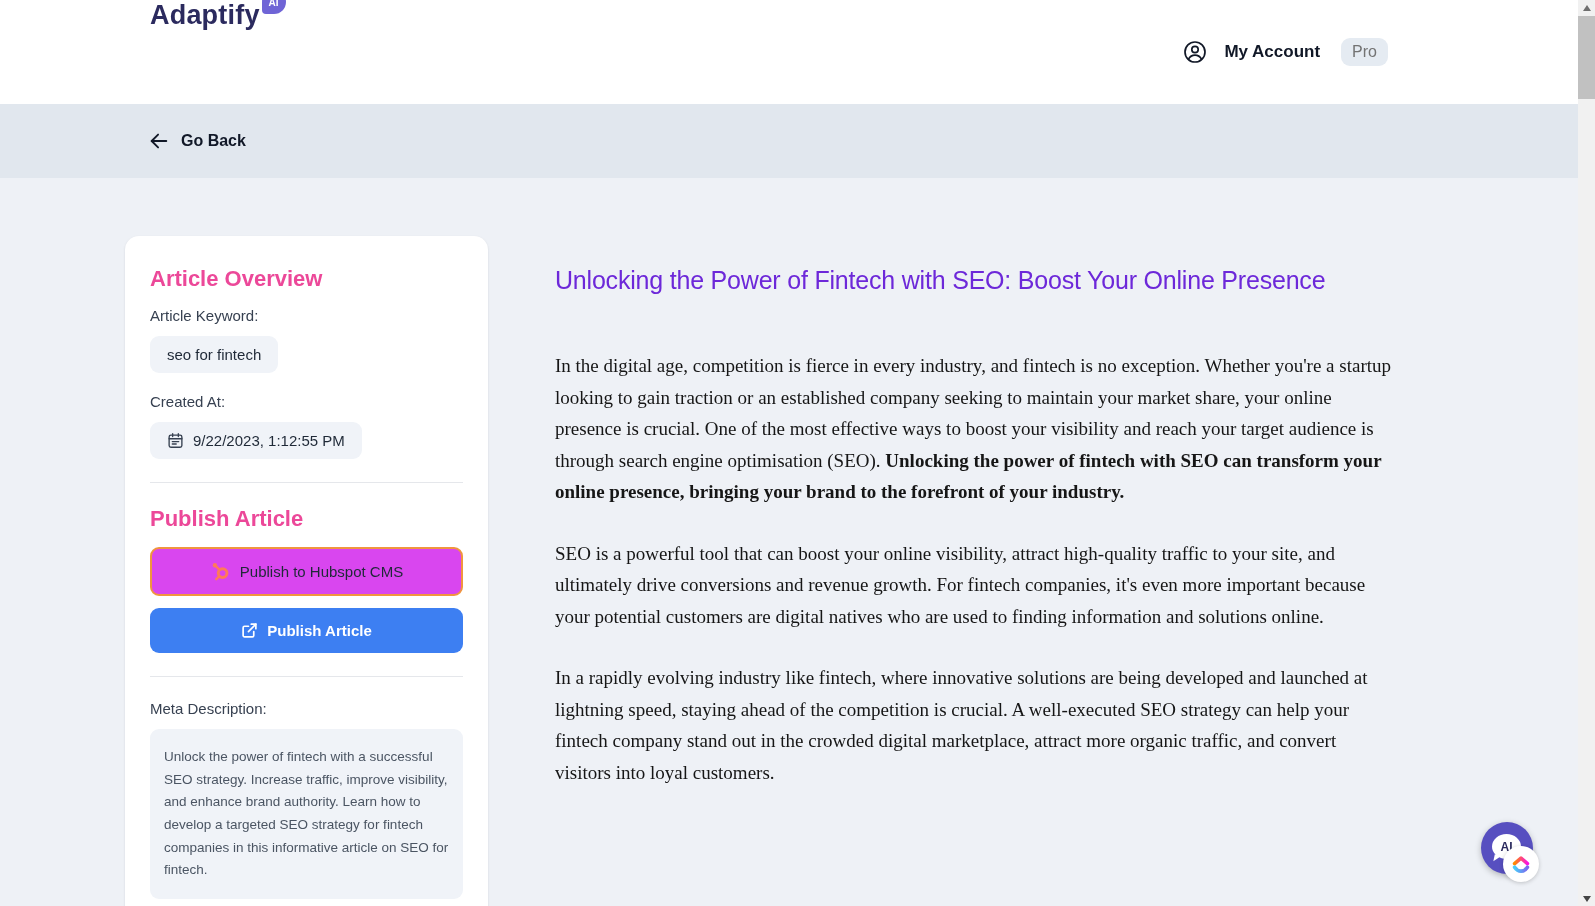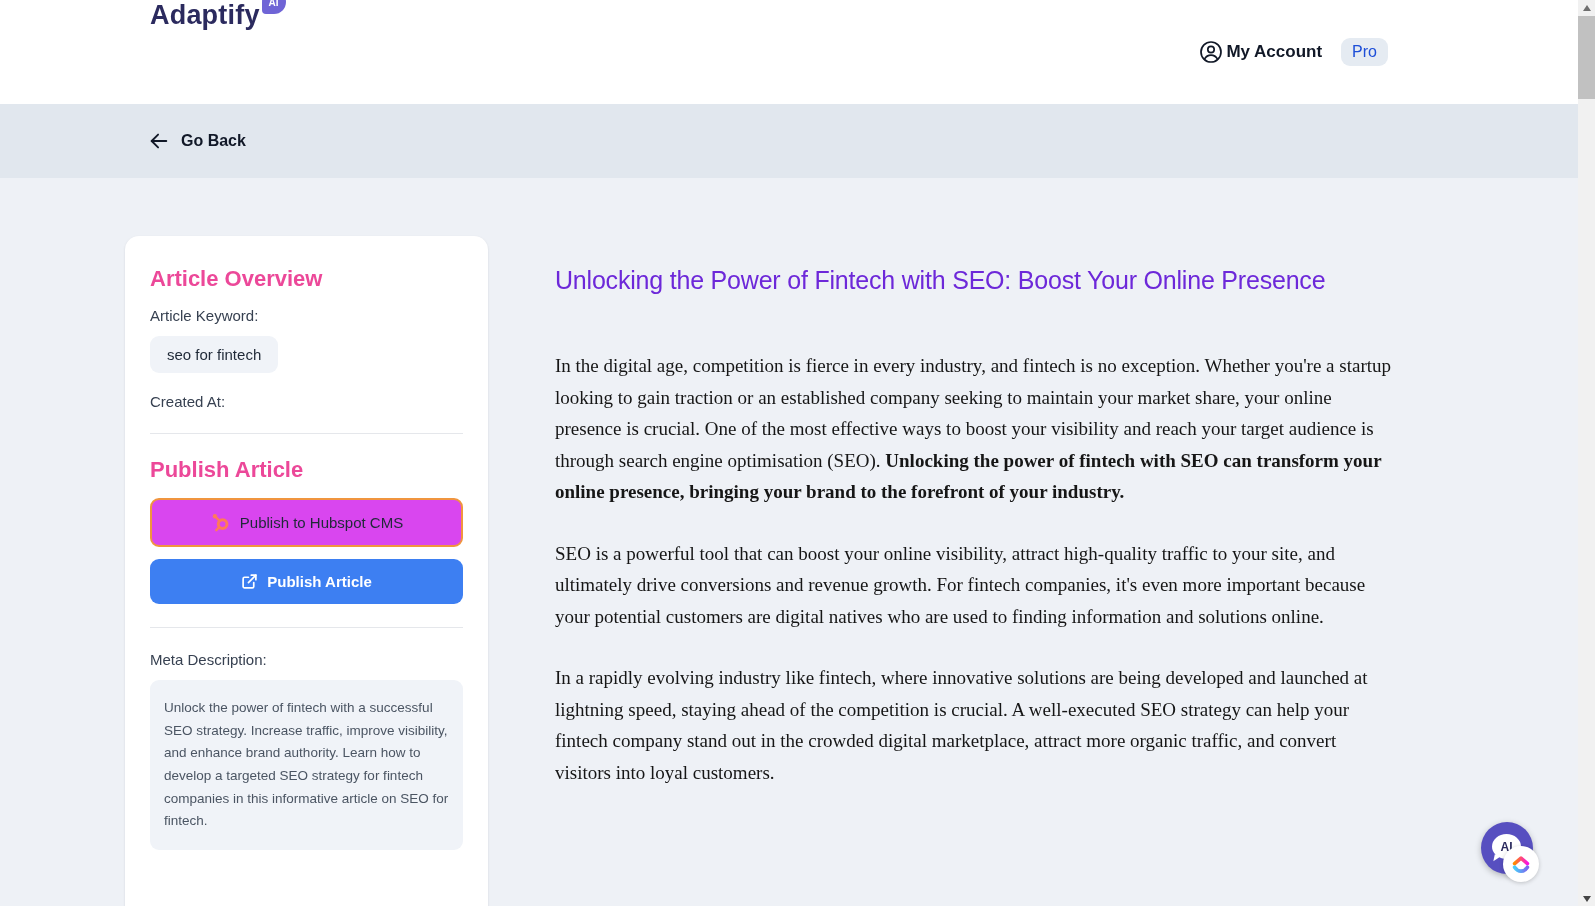--- a/index.html
+++ b/index.html
@@ -29,27 +29,27 @@
   }
   .logo-ai-badge {
     position: relative; top: -10px; left: 2px;
     width: 24px; height: 24px; border-radius: 50% 50% 50% 4px;
     background: #6f64d6; color: #ffffff;
     font-size: 10px; font-weight: bold;
     display: inline-flex; align-items: center; justify-content: center;
   }
   .header-spacer { flex: 1; }
   .account {
-    display: flex; align-items: center; gap: 3px; cursor: pointer;
+    display: flex; align-items: center; gap: 17px; cursor: pointer;
   }
   .account-icon { width: 24px; height: 24px; display: block; }
   .account-label { font-size: 17px; font-weight: 600; color: #111827; }
   .pro-badge {
-    margin-left: 16px;
-    background: #e5ebf2; color: #1d4ed8;
+    margin-left: 4px;
+    background: #e5ebf2; color: #737373;
     font-size: 16px; font-weight: 500;
     padding: 5px 11px; border-radius: 9px;
   }
 
   
   .back-bar {
     position: absolute; top: 104px; left: 0;
     width: 1595px; height: 74px;
     background: #e1e7ee;
     display: flex; align-items: center;
@@ -215,20 +215,31 @@
     </div>
   </div>
 
   <div class="card">
     <h2>Article Overview</h2>
 
     <div class="field-label">Article Keyword:</div>
     <div class="pill mb20">seo for fintech</div>
 
     <div class="field-label">Created At:</div>
+    <div class="pill">
+      <svg class="cal-icon" viewBox="0 0 24 24" fill="none" stroke="#374151" stroke-width="1.9" stroke-linecap="round">
+        <rect x="3" y="4.5" width="18" height="17" rx="2.5"></rect>
+        <line x1="8" y1="2.5" x2="8" y2="6.5"></line>
+        <line x1="16" y1="2.5" x2="16" y2="6.5"></line>
+        <line x1="3" y1="9.5" x2="21" y2="9.5"></line>
+        <line x1="7.5" y1="13.5" x2="16.5" y2="13.5"></line>
+        <line x1="7.5" y1="17" x2="13" y2="17"></line>
+      </svg>
+      <span>9/22/2023, 1:12:55 PM</span>
+    </div>
 
     <hr class="divider">
 
     <h2>Publish Article</h2>
 
     <button class="btn-hubspot">
       <svg class="hubspot-icon" viewBox="0 0 24 24" fill="none">
         <circle cx="5.6" cy="4.8" r="2.5" fill="#ff7a59"></circle>
         <line x1="7.2" y1="6.4" x2="11" y2="10.2" stroke="#ff7a59" stroke-width="2.6" stroke-linecap="round"></line>
         <circle cx="14.4" cy="13.8" r="5" stroke="#ff7a59" stroke-width="3.4"></circle>

